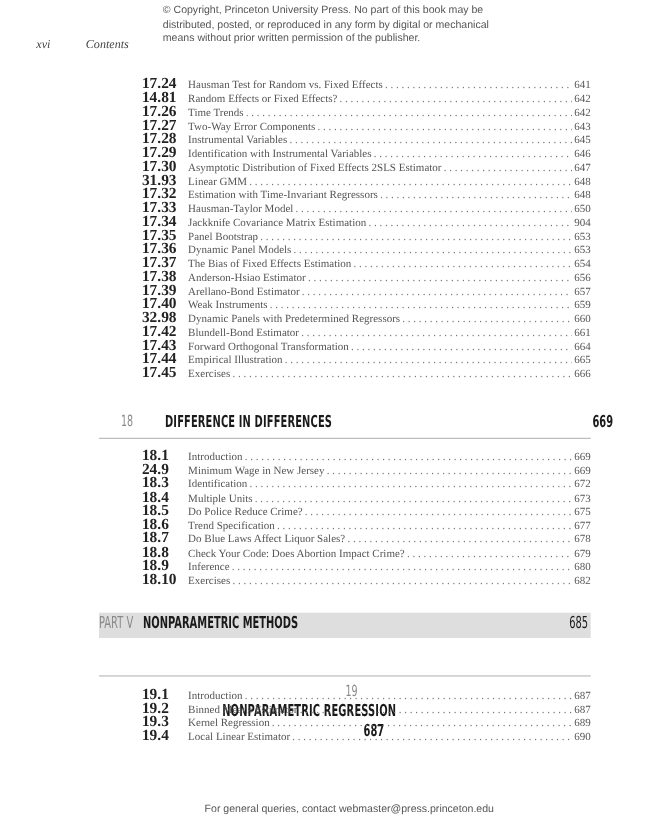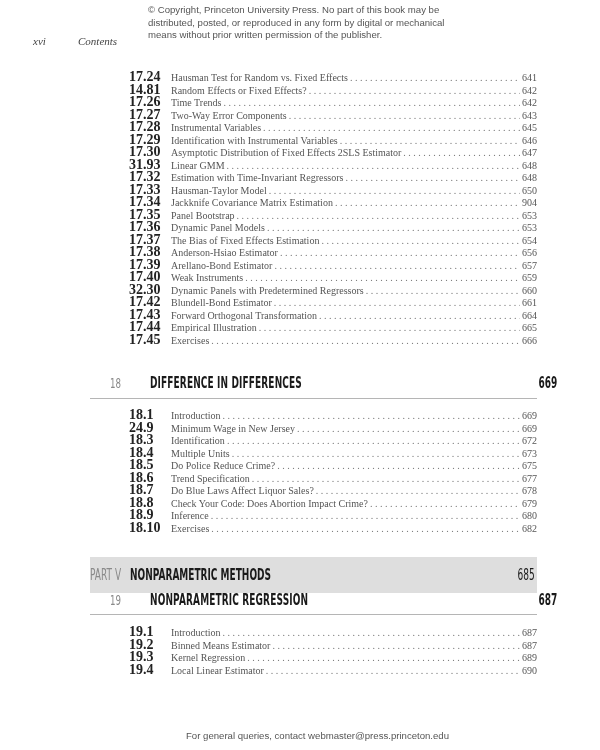--- a/index.html
+++ b/index.html
@@ -48,22 +48,22 @@
     flex: 1; font-family: "DejaVu Sans", sans-serif; font-size: 15px; color: #1a1a1a;
     transform: scaleX(0.6); transform-origin: left center; white-space: nowrap; letter-spacing: 0.2px;
   }
   .chapter-page {
     font-family: "DejaVu Sans", sans-serif; font-size: 15px; color: #1a1a1a;
     transform: scaleX(0.6); transform-origin: right center;
   }
   .chapter-rule { position: absolute; left: 90px; width: 447px; height: 1px; background: #b5b5b5; }
 
   .part-head {
-    position: absolute; left: 90px; top: 557px; width: 447px; height: 36px;
-    background: #dedede; display: flex; align-items: center; padding-right: 2px;
+    position: absolute; left: 90px; top: 557px; width: 447px; height: 23px;
+    background: #dedede; display: flex; align-items: flex-start; padding-right: 2px;
   }
   .part-label {
     font-family: "DejaVu Sans", sans-serif; font-size: 15px; color: #8a8a8a; white-space: nowrap;
     transform: scaleX(0.6); transform-origin: left center; width: 40px;
   }
   .part-title {
     flex: 1; font-family: "DejaVu Sans", sans-serif; font-weight: bold; font-size: 15px; color: #1a1a1a;
     transform: scaleX(0.6); transform-origin: left center; white-space: nowrap;
   }
 
@@ -181,21 +181,21 @@
       <span class="toc-dots"></span>
       <span class="toc-page">657</span>
     </div>
     <div class="toc-row">
       <span class="toc-num">17.40</span>
       <span class="toc-title">Weak Instruments</span>
       <span class="toc-dots"></span>
       <span class="toc-page">659</span>
     </div>
     <div class="toc-row">
-      <span class="toc-num">32.30</span>
+      <span class="toc-num">32.98</span>
       <span class="toc-title">Dynamic Panels with Predetermined Regressors</span>
       <span class="toc-dots"></span>
       <span class="toc-page">660</span>
     </div>
     <div class="toc-row">
       <span class="toc-num">17.42</span>
       <span class="toc-title">Blundell-Bond Estimator</span>
       <span class="toc-dots"></span>
       <span class="toc-page">661</span>
     </div>
@@ -288,21 +288,21 @@
       <span class="toc-page">682</span>
     </div>
   </div>
 
 <div class="part-head">
   <span class="part-label">PART V</span>
   <span class="part-title">NONPARAMETRIC METHODS</span>
   <span class="chapter-page">685</span>
 </div>
 
-<div class="chapter-head" style="top:587px;">
+<div class="chapter-head" style="top:621px;flex-direction:column;">
   <span class="chapter-num">19</span>
   <span class="chapter-title">NONPARAMETRIC REGRESSION</span>
   <span class="chapter-page">687</span>
 </div>
 <div class="chapter-rule" style="top:614px;"></div>
 
 <div class="toc-list" id="list-19" style="top:626px;">
     <div class="toc-row">
       <span class="toc-num">19.1</span>
       <span class="toc-title">Introduction</span>

